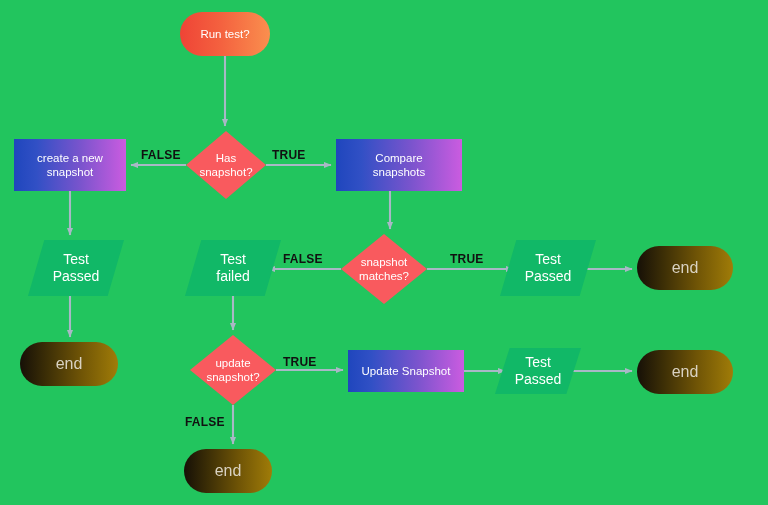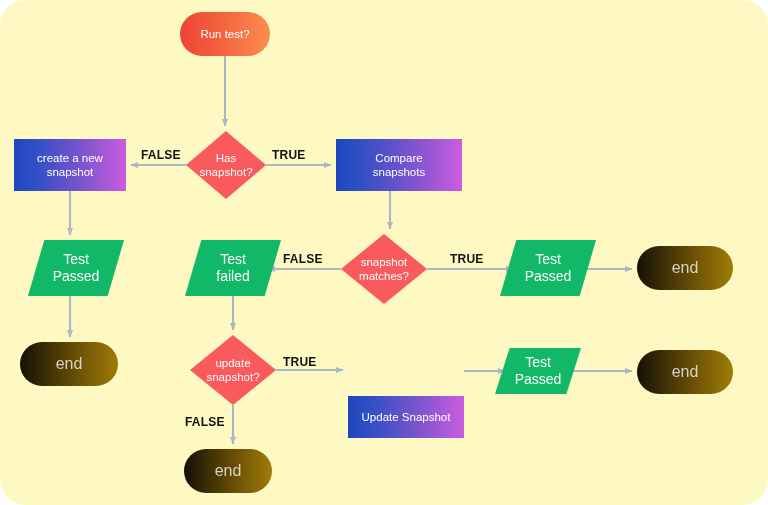--- a/index.html
+++ b/index.html
@@ -1,18 +1,18 @@
 <!DOCTYPE html>
 <html><head>
 <meta charset="utf-8">
 <style>
   html,body{margin:0;padding:0;background:#ffffff;}
   body{width:768px;height:505px;overflow:hidden;
        font-family:"Liberation Sans","DejaVu Sans",sans-serif;}
-  #canvas{position:relative;width:768px;height:505px;background:#fef9c3;border-radius:25px;}
+  #canvas{position:relative;width:768px;height:505px;background:#22c55e;}
   svg.edges{position:absolute;left:0;top:0;width:768px;height:505px;}
 
   .node{position:absolute;display:flex;align-items:center;justify-content:center;
         text-align:center;color:#ffffff;line-height:1.25;}
   .node span{display:block;}
 
   
   .pill-start{border-radius:999px;
      background:linear-gradient(90deg,#ef4436 0%,#f4613f 45%,#fa8f4e 100%);
      font-size:11.5px;}
@@ -103,21 +103,21 @@
   </div>
 
   <div class="node pill-end" style="left:637px;top:246px;width:96px;height:44px;">
     <span>end</span>
   </div>
 
   <div class="node diamond" style="left:190px;top:335px;width:86px;height:70px;">
     <span>update<br>snapshot?</span>
   </div>
 
-  <div class="node proc" style="left:348px;top:350px;width:116px;height:42px;margin-top:46px;">
+  <div class="node proc" style="left:348px;top:350px;width:116px;height:42px;">
     <span>Update Snapshot</span>
   </div>
 
   <div class="node para" style="left:495px;top:348px;width:86px;height:46px;">
     <span>Test<br>Passed</span>
   </div>
 
   <div class="node pill-end" style="left:637px;top:350px;width:96px;height:44px;">
     <span>end</span>
   </div>

